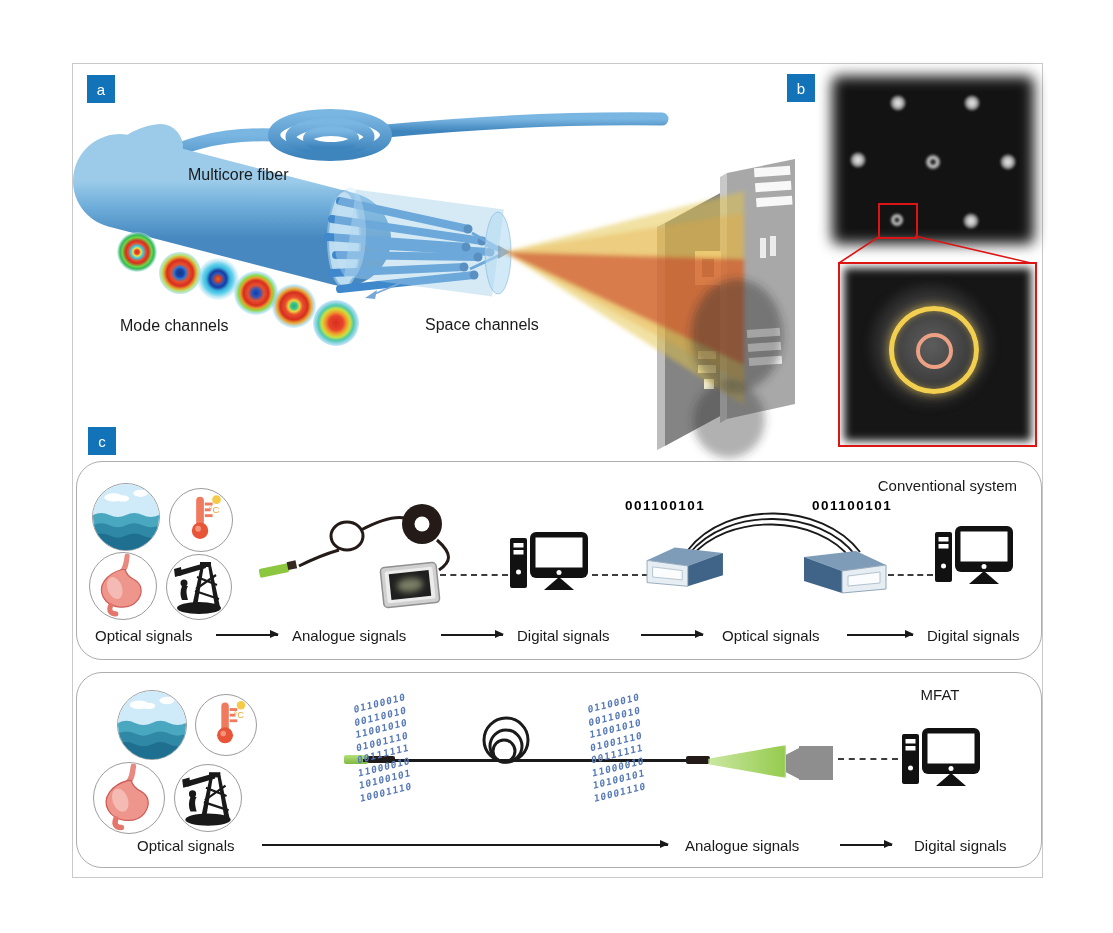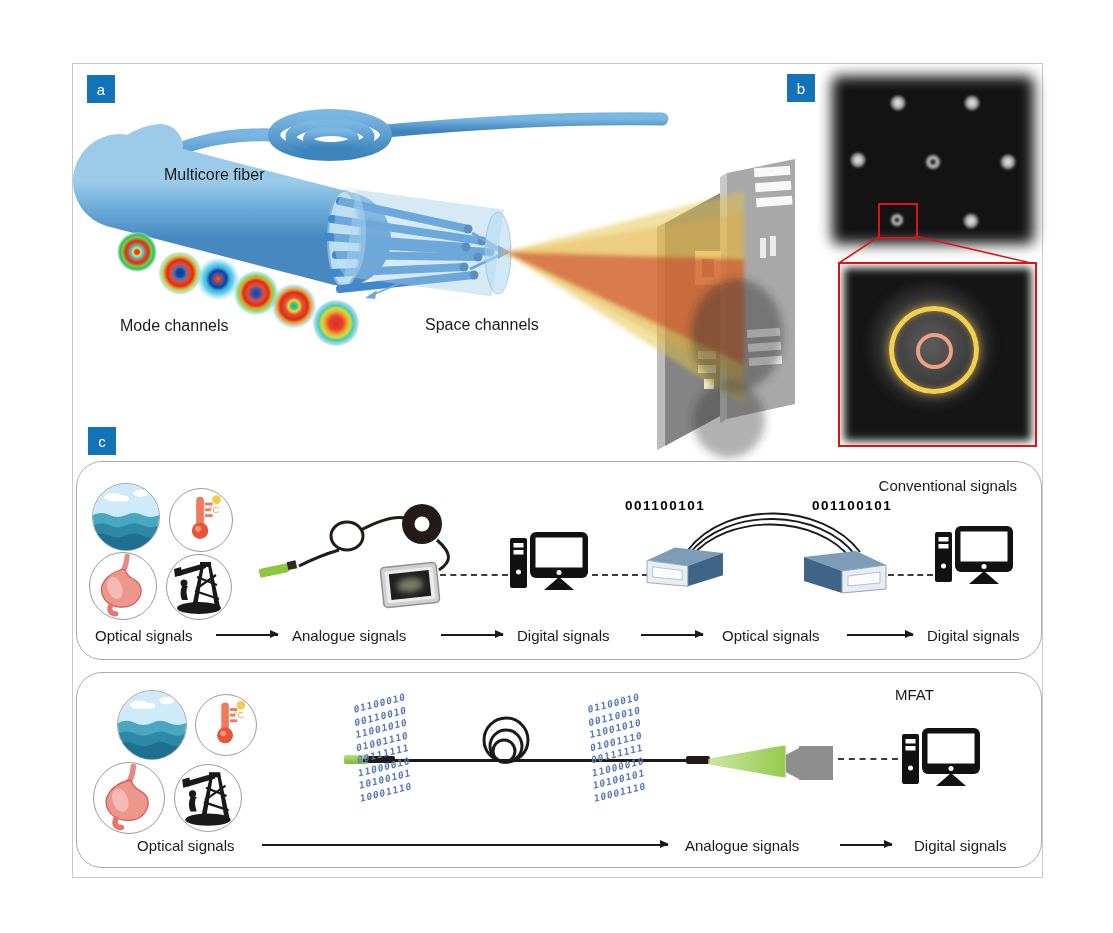--- a/index.html
+++ b/index.html
@@ -189,21 +189,21 @@
     </g>
   </svg>
 
   <div class="abs mode m1" style="left:117px;top:232px;width:40px;height:40px"></div>
   <div class="abs mode m2" style="left:159px;top:252px;width:42px;height:42px"></div>
   <div class="abs mode m3" style="left:197px;top:258px;width:42px;height:42px"></div>
   <div class="abs mode m4" style="left:234px;top:271px;width:44px;height:44px"></div>
   <div class="abs mode m5" style="left:272px;top:284px;width:44px;height:44px"></div>
   <div class="abs mode m6" style="left:313px;top:300px;width:46px;height:46px"></div>
 
-  <div class="abs fig-text" style="left:164px;top:166px">Multicore fiber</div>
+  <div class="abs fig-text" style="left:188px;top:166px">Multicore fiber</div>
   <div class="abs fig-text" style="left:120px;top:317px">Mode channels</div>
   <div class="abs fig-text" style="left:425px;top:316px">Space channels</div>
 
   <div class="abs panel-label b-label" style="background:#1273b8">b</div>
 
   <div class="facet" style="left:826px;top:70px;width:214px;height:180px">
     <div class="facet-bg"></div>
     <div class="core-dot" style="left:64px;top:25px"></div>
     <div class="core-dot" style="left:138px;top:25px"></div>
     <div class="core-dot" style="left:24px;top:82px"></div>
@@ -222,21 +222,21 @@
   <div class="abs redbox" style="left:838px;top:262px;width:195px;height:181px;overflow:hidden">
     <div class="inset-bg"></div>
     <div class="inset-blob"></div>
     <div class="ring-outer"></div>
     <div class="ring-inner"></div>
   </div>
 
   <div class="abs panel-label c-label" style="background:#1273b8">c</div>
 
   <div class="abs cbox" style="left:76px;top:461px;width:964px;height:197px"></div>
-  <div class="abs sys-title" style="left:855px;top:477px;width:162px;text-align:right">Conventional signals</div>
+  <div class="abs sys-title" style="left:855px;top:477px;width:162px;text-align:right">Conventional system</div>
 
   <div class="sicon" style="left:92px;top:483px;width:66px;height:66px">
     <svg width="66" height="66" viewBox="0 0 64 64">
       <rect width="64" height="64" fill="#cfeaf8"></rect>
       <ellipse cx="20" cy="13" rx="9" ry="4" fill="#fff"></ellipse>
         <ellipse cx="29" cy="14" rx="6" ry="3" fill="#fff"></ellipse>
       <ellipse cx="46" cy="9" rx="7" ry="3.5" fill="#fff"></ellipse>
       <path d="M0,30 Q8,26 16,30 T32,30 T48,30 T64,30 L64,64 L0,64 Z" fill="#49a8c0"></path>
       <path d="M0,40 Q8,36 16,40 T32,40 T48,40 T64,40 L64,64 L0,64 Z" fill="#2f89a6"></path>
       <path d="M0,50 Q8,46 16,50 T32,50 T48,50 T64,50 L64,64 L0,64 Z" fill="#1f6f91"></path>
@@ -327,21 +327,21 @@
   <div class="arr" style="left:216px;top:634px;width:62px"></div>
   <div class="flow" style="left:292px;top:627px;width:126px">Analogue signals</div>
   <div class="arr" style="left:441px;top:634px;width:62px"></div>
   <div class="flow" style="left:517px;top:627px;width:104px">Digital signals</div>
   <div class="arr" style="left:641px;top:634px;width:62px"></div>
   <div class="flow" style="left:722px;top:627px;width:106px">Optical signals</div>
   <div class="arr" style="left:847px;top:634px;width:66px"></div>
   <div class="flow" style="left:927px;top:627px;width:104px">Digital signals</div>
 
   <div class="abs cbox" style="left:76px;top:672px;width:964px;height:194px"></div>
-  <div class="abs sys-title" style="left:895px;top:686px;width:90px;text-align:left">MFAT</div>
+  <div class="abs sys-title" style="left:895px;top:686px;width:90px;text-align:center">MFAT</div>
 
   <div class="sicon" style="left:117px;top:690px;width:68px;height:68px">
     <svg width="68" height="68" viewBox="0 0 64 64">
       <rect width="64" height="64" fill="#cfeaf8"></rect>
       <ellipse cx="20" cy="13" rx="9" ry="4" fill="#fff"></ellipse>
         <ellipse cx="29" cy="14" rx="6" ry="3" fill="#fff"></ellipse>
       <ellipse cx="46" cy="9" rx="7" ry="3.5" fill="#fff"></ellipse>
       <path d="M0,30 Q8,26 16,30 T32,30 T48,30 T64,30 L64,64 L0,64 Z" fill="#49a8c0"></path>
       <path d="M0,40 Q8,36 16,40 T32,40 T48,40 T64,40 L64,64 L0,64 Z" fill="#2f89a6"></path>
       <path d="M0,50 Q8,46 16,50 T32,50 T48,50 T64,50 L64,64 L0,64 Z" fill="#1f6f91"></path>

